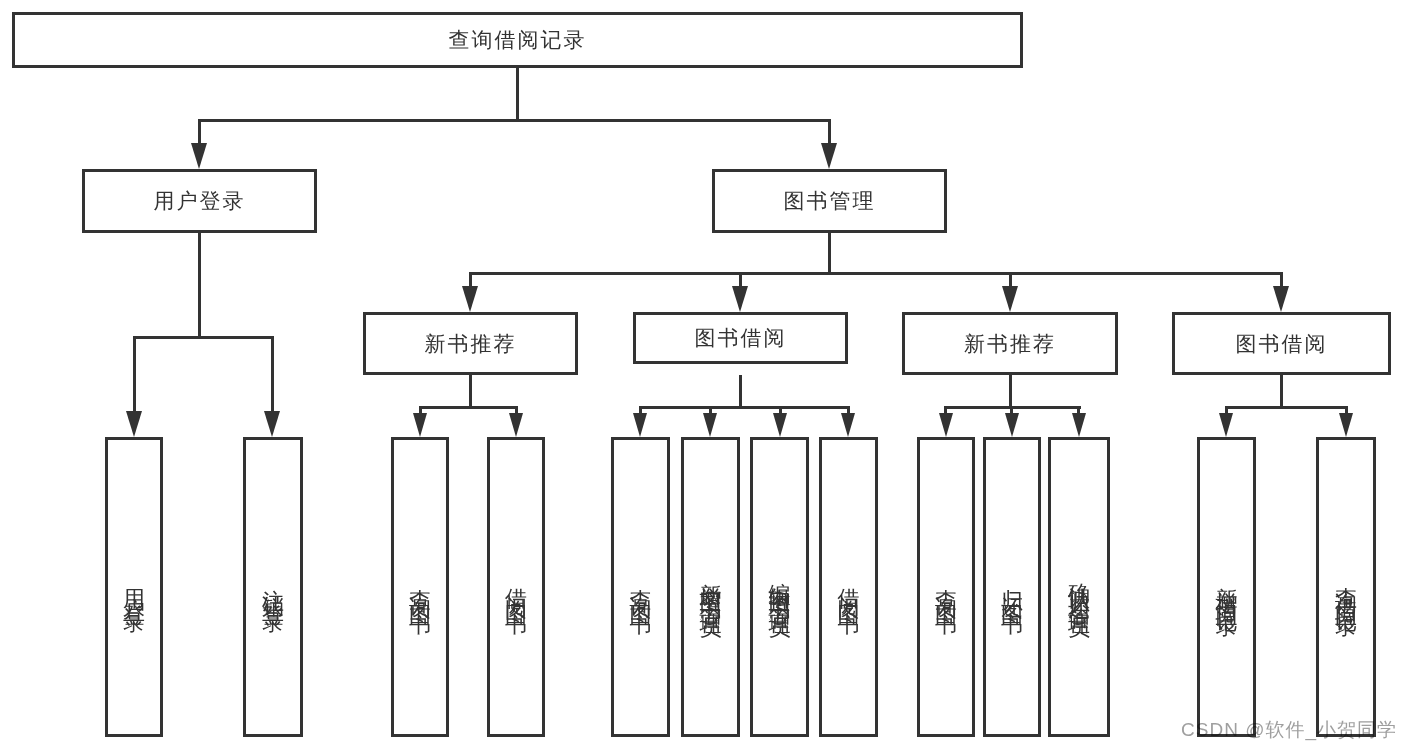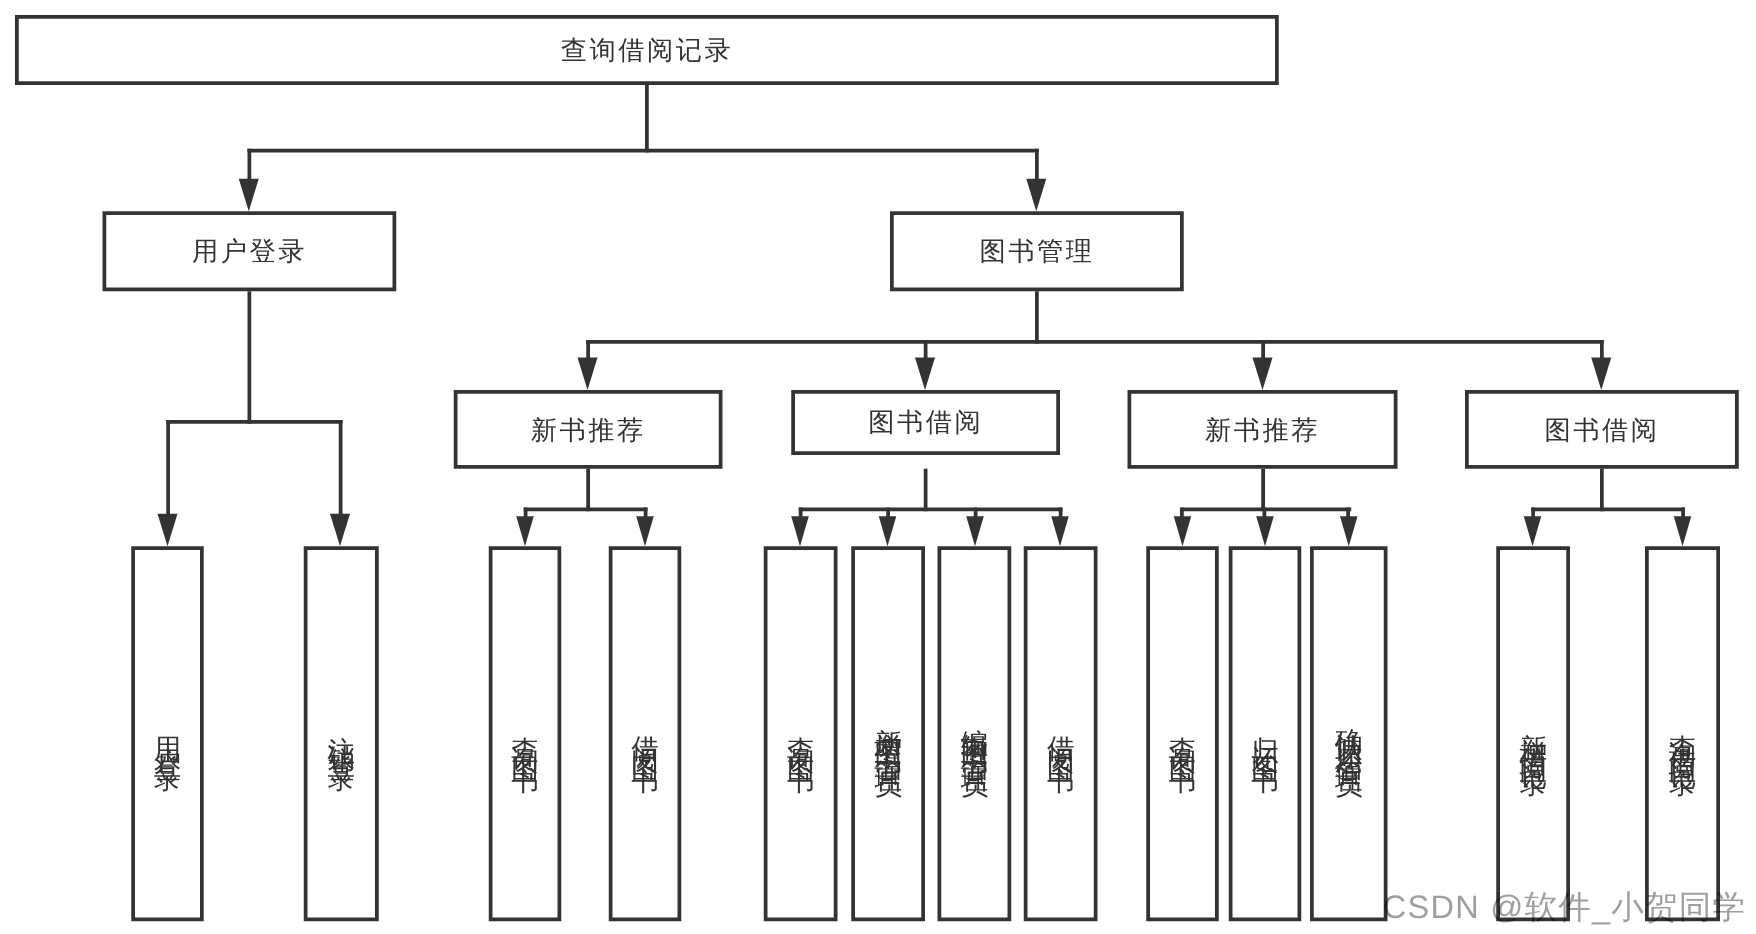--- a/index.html
+++ b/index.html
@@ -60,21 +60,21 @@
     width: 0;
     height: 0;
     border-left: 8px solid transparent;
     border-right: 8px solid transparent;
     border-top: 26px solid #333333;
   }
   .watermark {
     position: absolute;
     right: 8px;
     bottom: 4px;
-    font-size: 26px;
+    font-size: 19px;
     color: #9f9f9f;
     letter-spacing: 1px;
     mix-blend-mode: multiply;
     z-index: 5;
   }
 </style>
 </head>
 <body>
 
 <div id="canvas">

